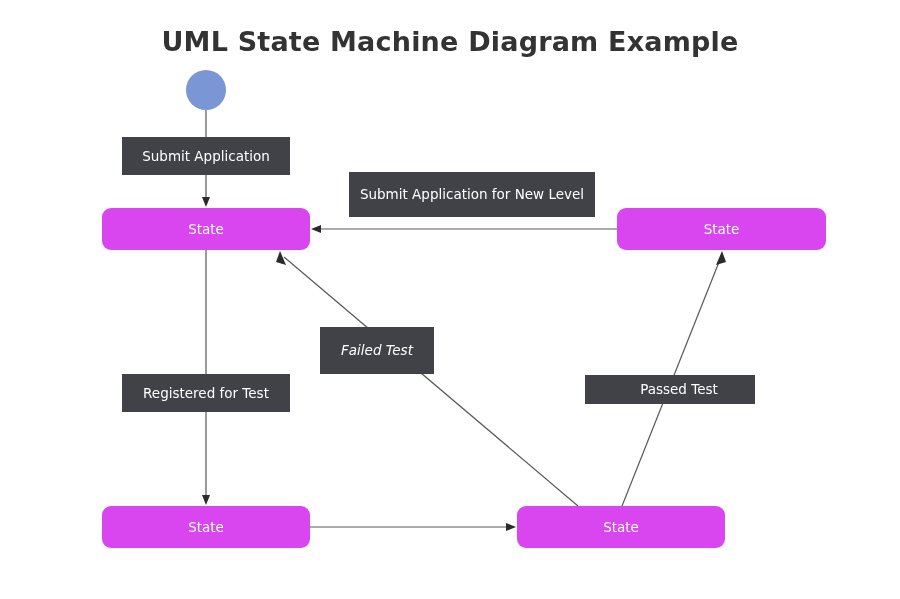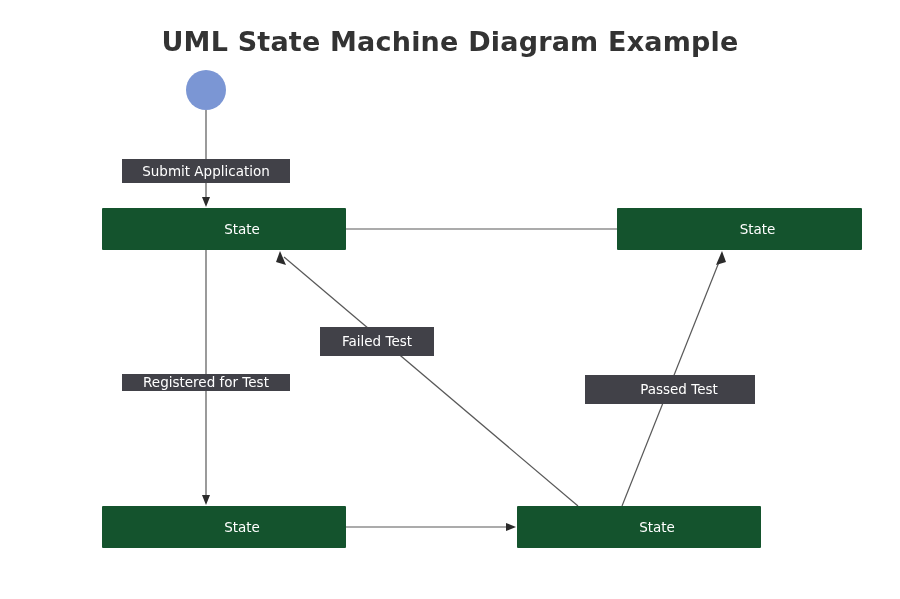--- a/index.html
+++ b/index.html
@@ -31,29 +31,28 @@
   }
   svg#edges {
     position: absolute;
     left: 0;
     top: 0;
     width: 900px;
     height: 599px;
   }
   .state-node {
     position: absolute;
-    background: #14532d;
-    border-radius: 1px;
+    background: #d946ef;
+    border-radius: 9px;
     display: flex;
     align-items: center;
     justify-content: center;
     color: #ffffff;
     font-size: 13.5px;
     font-family: "DejaVu Sans", sans-serif;
-    padding-left: 36px;
   }
   .start-node {
     position: absolute;
     background: #7b96d4;
     border-radius: 50%;
   }
   .edge-label {
     position: absolute;
     background: #414148;
     color: #ffffff;
@@ -117,23 +116,25 @@
   </div>
 
   <div class="state-node" style="left:102px; top:506px; width:208px; height:42px;">
     <span>State</span>
   </div>
 
   <div class="state-node" style="left:517px; top:506px; width:208px; height:42px;">
     <span>State</span>
   </div>
 
-  <div class="edge-label" style="left:122px; top:159px; width:168px; height:24px;">Submit Application</div>
+  <div class="edge-label" style="left:122px; top:137px; width:168px; height:38px;">Submit Application</div>
 
+  <div class="edge-label" style="left:349px; top:172px; width:246px; height:45px;">Submit Application for New
+Level</div>
 
-  <div class="edge-label" style="left:122px; top:374px; width:168px; height:17px;">Registered for Test</div>
+  <div class="edge-label" style="left:122px; top:374px; width:168px; height:38px;">Registered for Test</div>
 
 
   <div class="edge-label" style="left:585px; top:375px; width:170px; height:29px;padding-left:28px;">Passed Test</div>
 
-  <div class="edge-label" style="left:320px; top:327px; width:114px; height:29px;">Failed Test</div>
+  <div class="edge-label" style="left:320px; top:327px; width:114px; height:47px;font-style:italic;">Failed Test</div>
 
 </div>
 
 </body></html>

